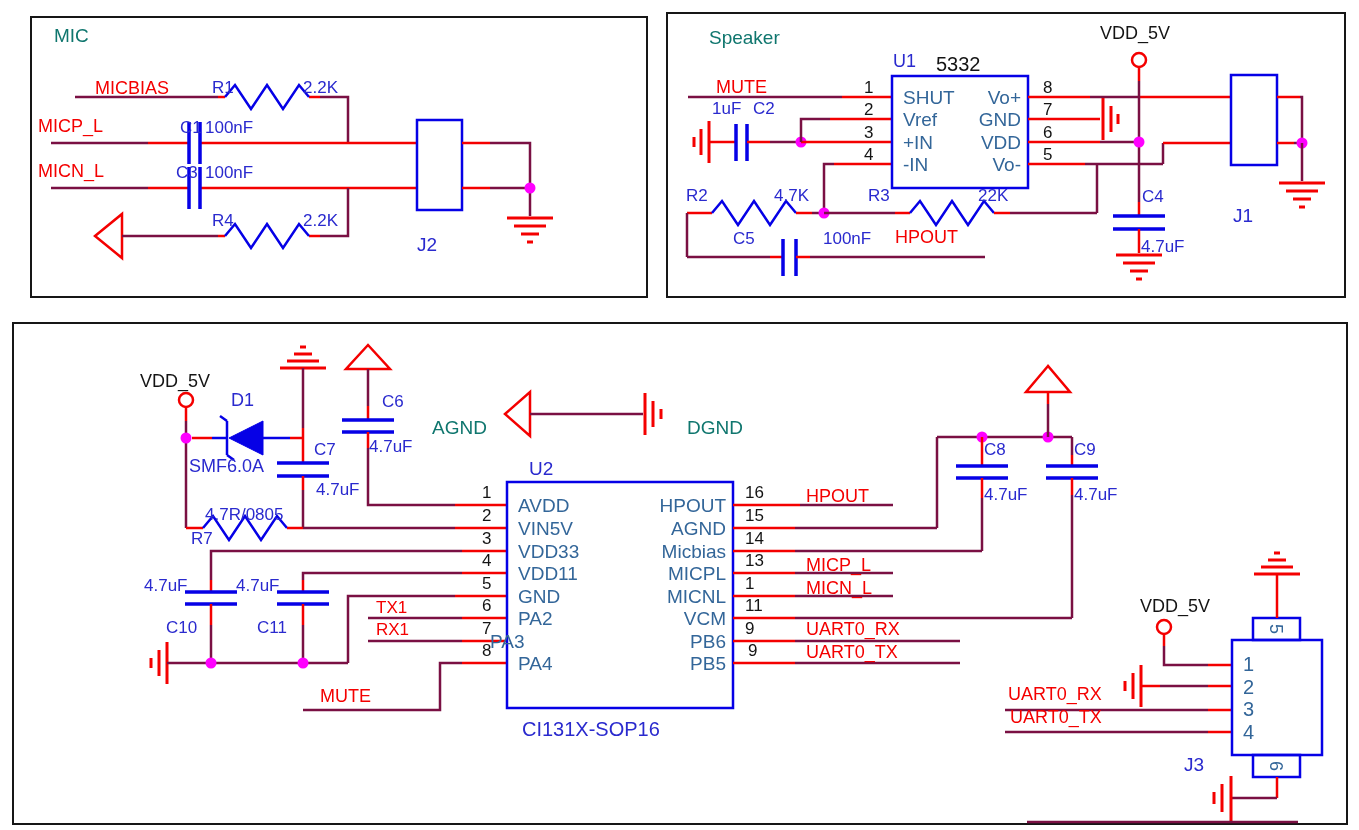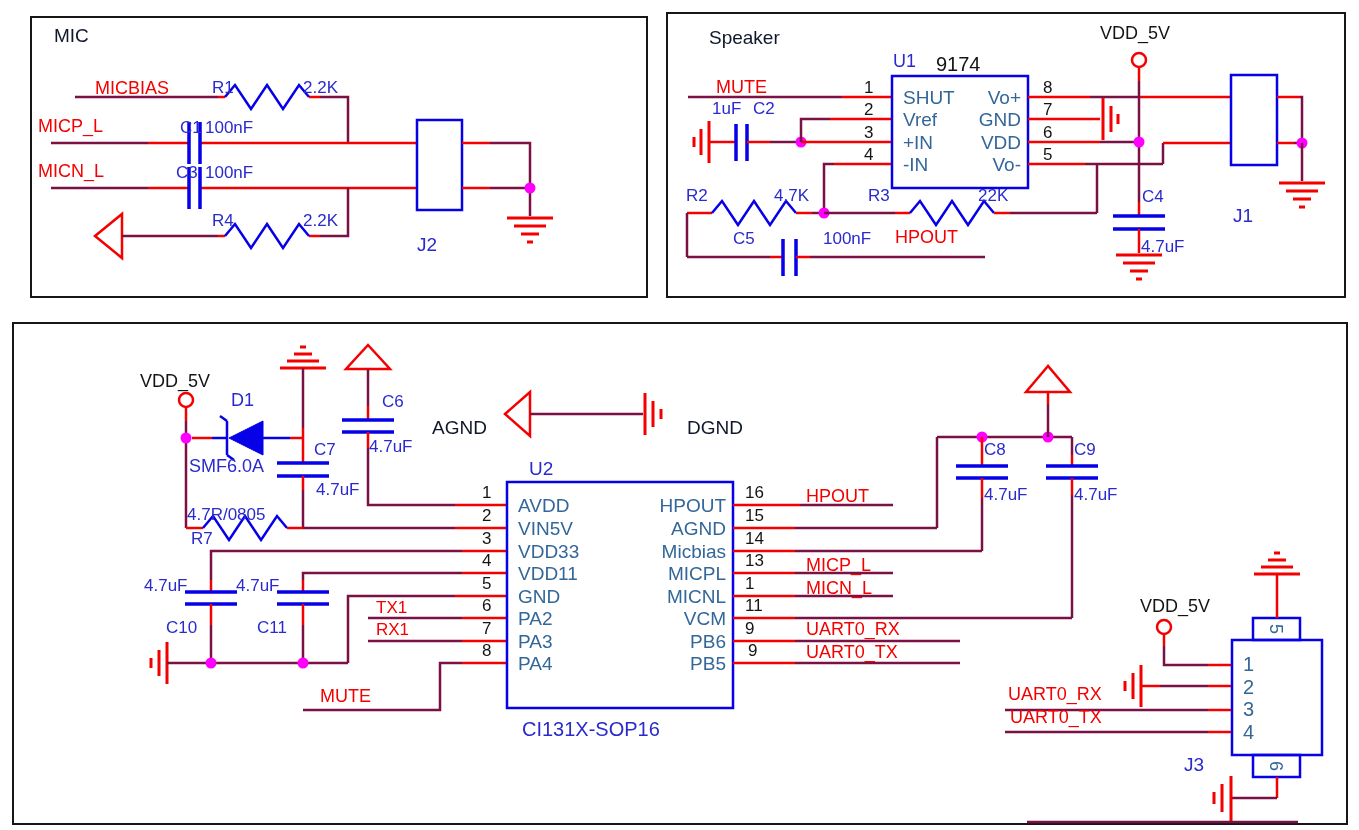--- a/index.html
+++ b/index.html
@@ -1,21 +1,21 @@
 <!DOCTYPE html>
 <html><head>
 <meta charset="utf-8">
 <style>
   html,body{margin:0;padding:0;background:#fff;}
   .canvas{position:relative;width:1359px;height:830px;background:#fff;overflow:hidden;
           font-family:"Liberation Sans",sans-serif;}
   .frame{position:absolute;border:2.5px solid #161616;box-sizing:border-box;z-index:0;}
   svg.layer{position:absolute;left:0;top:0;z-index:1;}
   .lbl{position:absolute;line-height:1;white-space:nowrap;z-index:2;}
-  .red{color:#f40000}.blue{color:#2a2ace}.navy{color:#336699}.gray{color:#0f172a}.blk{color:#141414}
+  .red{color:#f40000}.blue{color:#2a2ace}.navy{color:#336699}.gray{color:#0f766e}.blk{color:#141414}
   .s17{font-size:17px}.s18{font-size:18px}.s19{font-size:19px}.s20{font-size:20px}
   .rot{transform:rotate(90deg);transform-origin:center;}
   
   .w{stroke:#7a1043;stroke-width:2.5;fill:none}
   .r{stroke:#f40000;stroke-width:2.5;fill:none}
   .b{stroke:#0601e6;stroke-width:2.5;fill:none}
   .b2{stroke:#0601e6;stroke-width:3.5;fill:none}
   .g{stroke:#f40000;stroke-width:3;fill:none}
   .comp{stroke:#0601e6;stroke-width:2.5;fill:none}
   .rt{stroke:#f40000;stroke-width:2.5;fill:none;stroke-linejoin:miter}
@@ -361,21 +361,21 @@
   <span class="lbl blue s17" style="left:205px;top:119px">100nF</span>
   <span class="lbl red s18" style="left:38px;top:162px">MICN_L</span>
   <span class="lbl blue s17" style="left:176px;top:164px">C3</span>
   <span class="lbl blue s17" style="left:205px;top:164px">100nF</span>
   <span class="lbl blue s17" style="left:212px;top:212px">R4</span>
   <span class="lbl blue s17" style="left:303px;top:212px">2.2K</span>
   <span class="lbl blue s19" style="left:417px;top:235px">J2</span>
 
   <span class="lbl gray s19" style="left:709px;top:28px">Speaker</span>
   <span class="lbl blue s18" style="left:893px;top:52px">U1</span>
-  <span class="lbl blk s20" style="left:936px;top:54px">9174</span>
+  <span class="lbl blk s20" style="left:936px;top:54px">5332</span>
   <span class="lbl red s18" style="left:716px;top:78px">MUTE</span>
   <span class="lbl blue s17" style="left:712px;top:100px">1uF</span>
   <span class="lbl blue s17" style="left:753px;top:100px">C2</span>
   <span class="lbl blk s17" style="left:864px;top:79px">1</span>
   <span class="lbl blk s17" style="left:864px;top:101px">2</span>
   <span class="lbl blk s17" style="left:864px;top:124px">3</span>
   <span class="lbl blk s17" style="left:864px;top:146px">4</span>
   <span class="lbl navy s19" style="left:903px;top:88px">SHUT</span>
   <span class="lbl navy s19" style="left:903px;top:110px">Vref</span>
   <span class="lbl navy s19" style="left:903px;top:133px">+IN</span>
@@ -402,21 +402,21 @@
 
   <span class="lbl blk s18" style="left:140px;top:372px">VDD_5V</span>
   <span class="lbl blue s18" style="left:231px;top:391px">D1</span>
   <span class="lbl blue s18" style="left:189px;top:457px">SMF6.0A</span>
   <span class="lbl gray s19" style="left:432px;top:418px">AGND</span>
   <span class="lbl gray s19" style="left:687px;top:418px">DGND</span>
   <span class="lbl blue s17" style="left:314px;top:441px">C7</span>
   <span class="lbl blue s17" style="left:316px;top:481px">4.7uF</span>
   <span class="lbl blue s17" style="left:382px;top:393px">C6</span>
   <span class="lbl blue s17" style="left:369px;top:438px">4.7uF</span>
-  <span class="lbl blue s17" style="left:187px;top:506px">4.7R/0805</span>
+  <span class="lbl blue s17" style="left:205px;top:506px">4.7R/0805</span>
   <span class="lbl blue s17" style="left:191px;top:530px">R7</span>
   <span class="lbl blue s17" style="left:144px;top:577px">4.7uF</span>
   <span class="lbl blue s17" style="left:166px;top:619px">C10</span>
   <span class="lbl blue s17" style="left:236px;top:577px">4.7uF</span>
   <span class="lbl blue s17" style="left:257px;top:619px">C11</span>
   <span class="lbl red s17" style="left:376px;top:599px">TX1</span>
   <span class="lbl red s17" style="left:376px;top:621px">RX1</span>
   <span class="lbl red s18" style="left:320px;top:687px">MUTE</span>
   <span class="lbl blue s19" style="left:529px;top:459px">U2</span>
   <span class="lbl blue s20" style="left:522px;top:719px">CI131X-SOP16</span>
@@ -427,21 +427,21 @@
   <span class="lbl blk s17" style="left:482px;top:575px">5</span>
   <span class="lbl blk s17" style="left:482px;top:597px">6</span>
   <span class="lbl blk s17" style="left:482px;top:620px">7</span>
   <span class="lbl blk s17" style="left:482px;top:642px">8</span>
   <span class="lbl navy s19" style="left:518px;top:496px">AVDD</span>
   <span class="lbl navy s19" style="left:518px;top:519px">VIN5V</span>
   <span class="lbl navy s19" style="left:518px;top:542px">VDD33</span>
   <span class="lbl navy s19" style="left:518px;top:564px">VDD11</span>
   <span class="lbl navy s19" style="left:518px;top:587px">GND</span>
   <span class="lbl navy s19" style="left:518px;top:609px">PA2</span>
-  <span class="lbl navy s19" style="left:518px;top:632px">PA3</span>
+  <span class="lbl navy s19" style="left:490px;top:632px">PA3</span>
   <span class="lbl navy s19" style="left:518px;top:654px">PA4</span>
   <span class="lbl blk s17" style="left:745px;top:484px">16</span>
   <span class="lbl blk s17" style="left:745px;top:507px">15</span>
   <span class="lbl blk s17" style="left:745px;top:530px">14</span>
   <span class="lbl blk s17" style="left:745px;top:552px">13</span>
   <span class="lbl blk s17" style="left:745px;top:575px">1</span>
   <span class="lbl blk s17" style="left:745px;top:597px">11</span>
   <span class="lbl blk s17" style="left:745px;top:620px">9</span>
   <span class="lbl blk s17" style="left:748px;top:642px">9</span>
   <span class="lbl navy s19" style="right:633px;top:496px">HPOUT</span>

